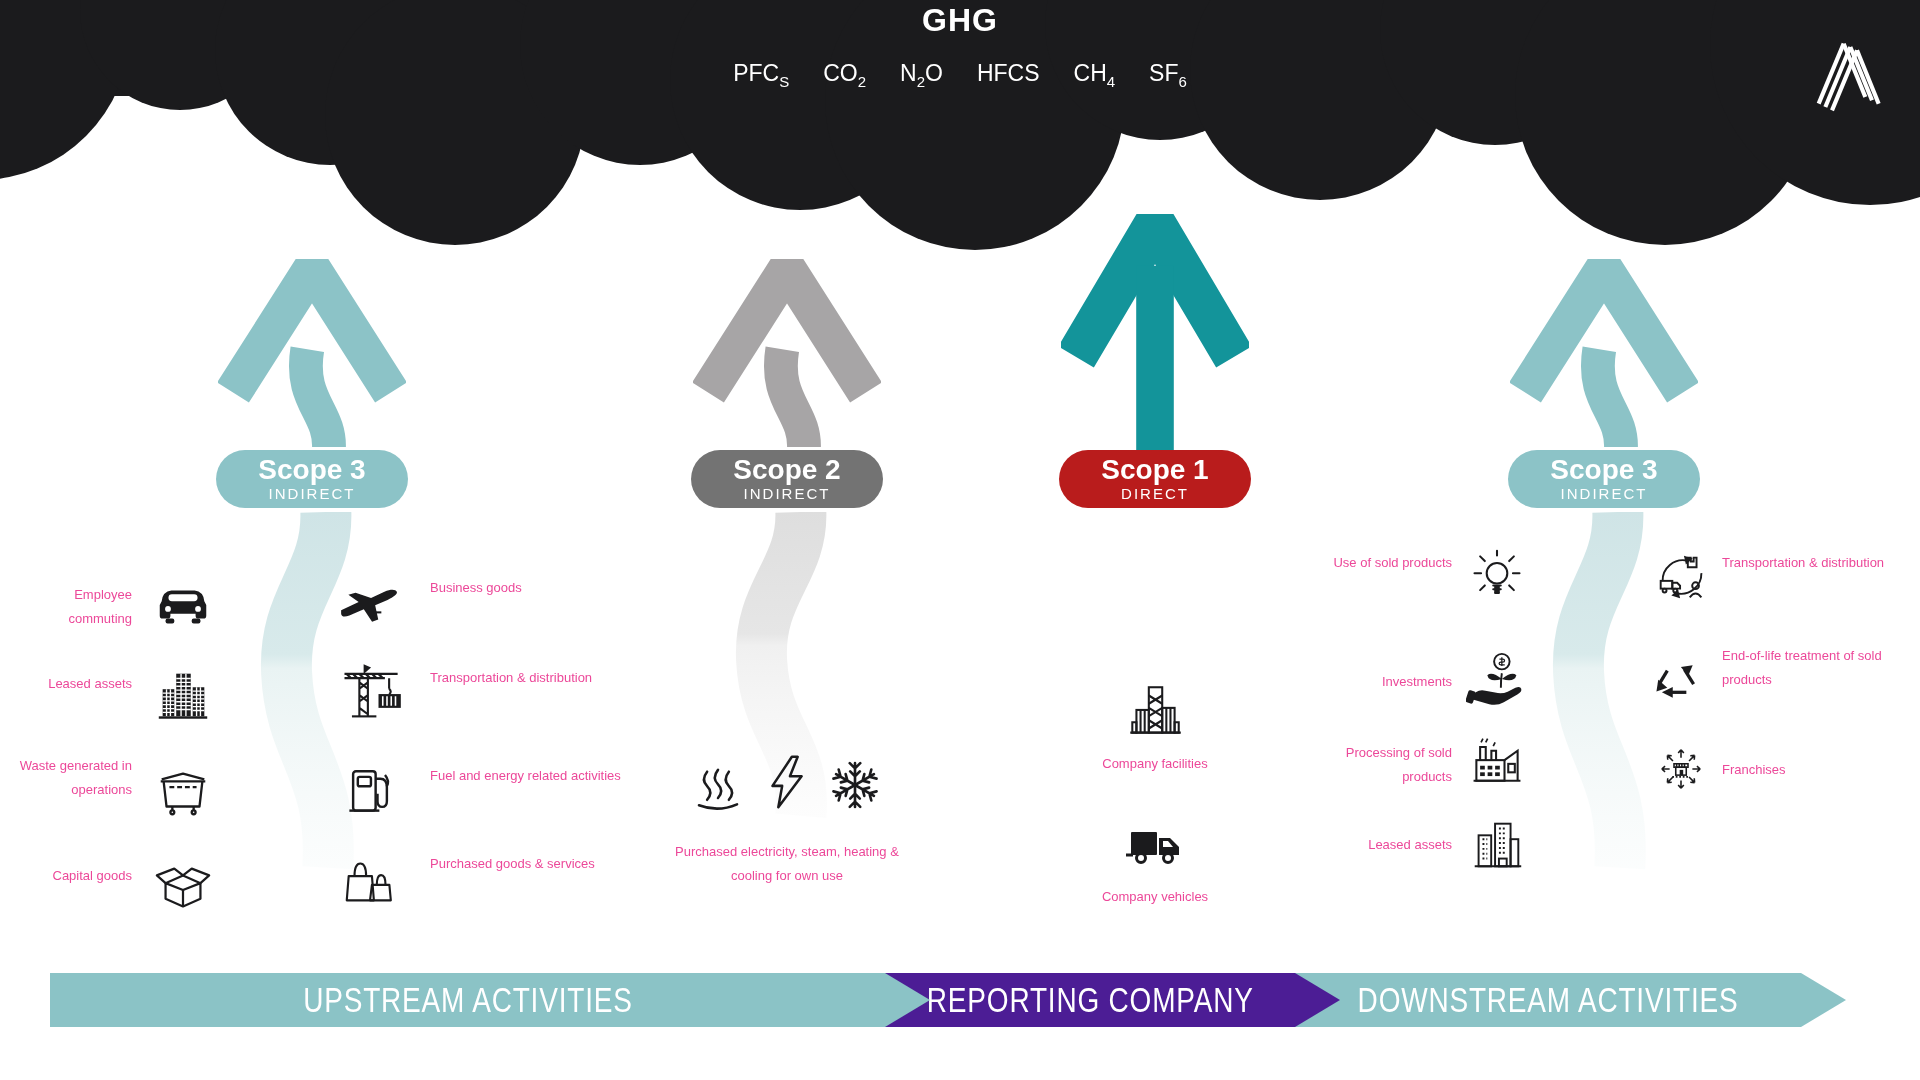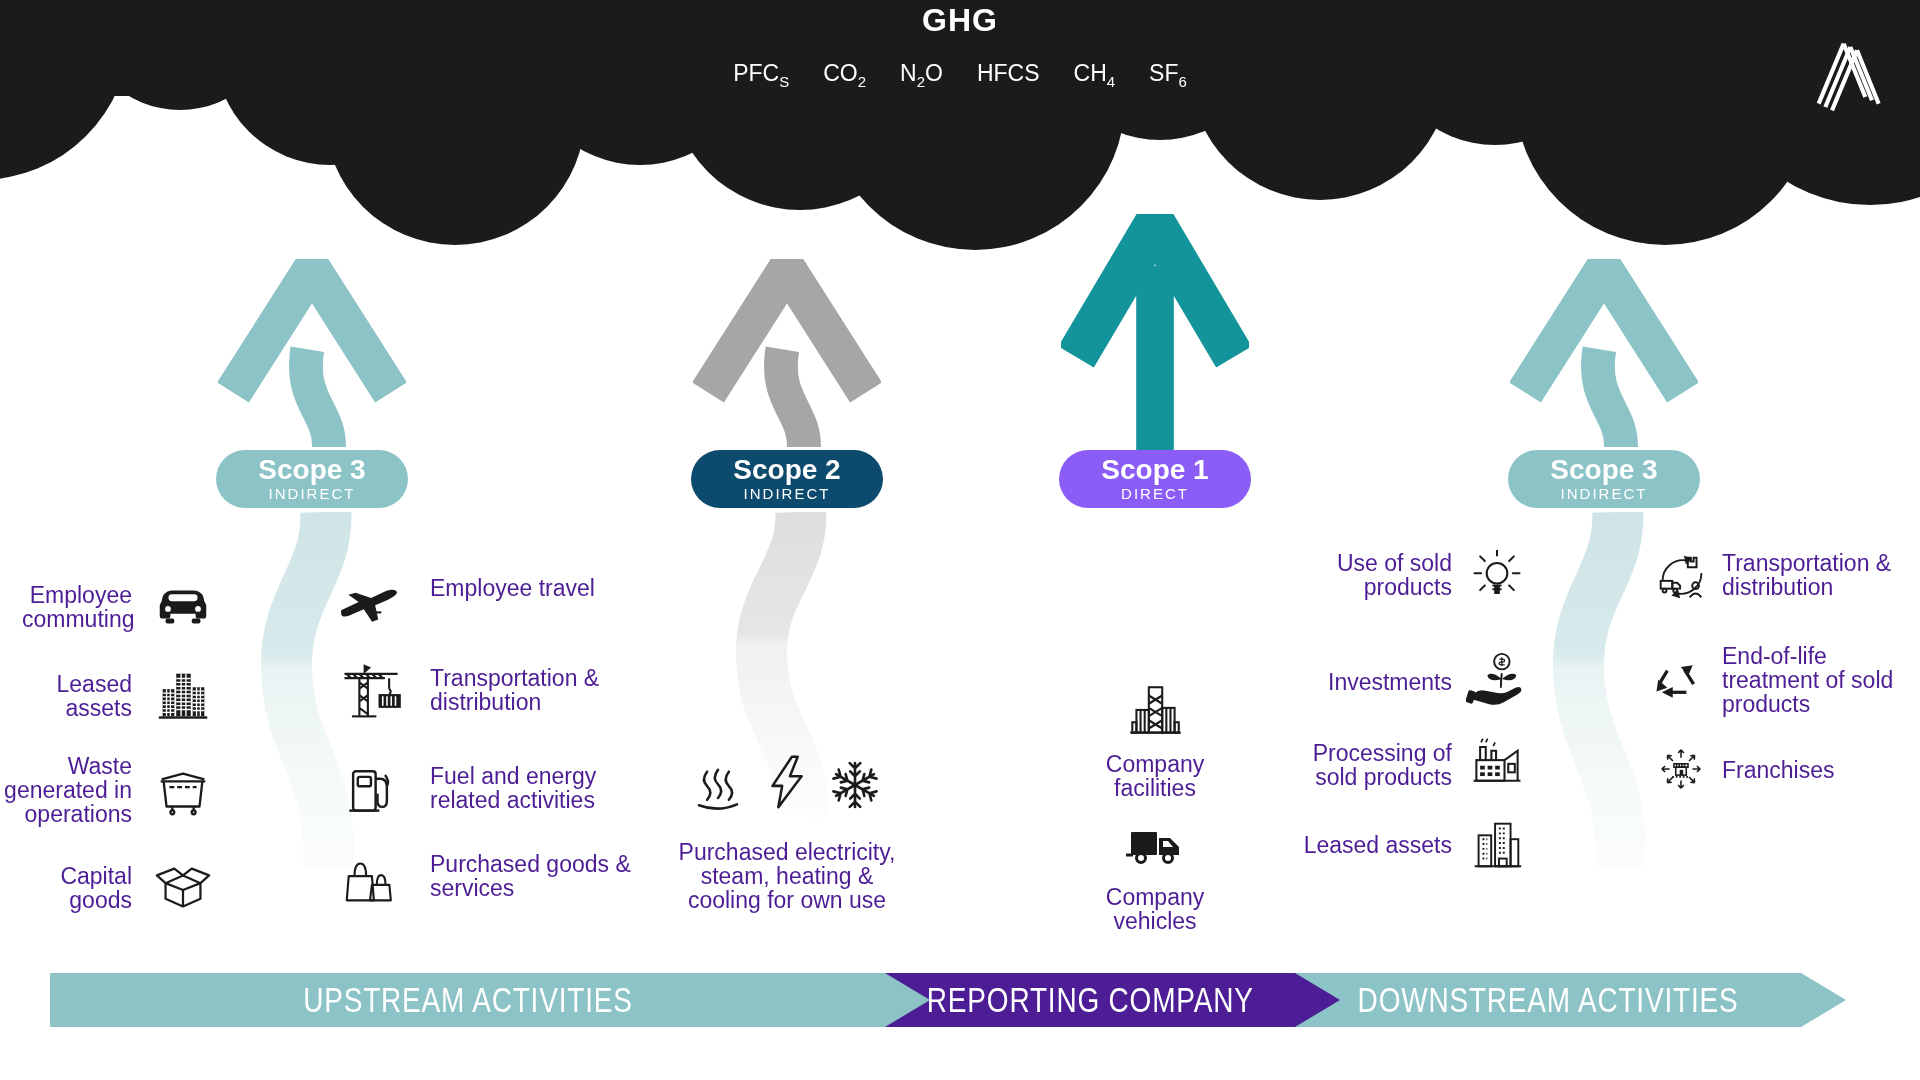--- a/index.html
+++ b/index.html
@@ -10,24 +10,24 @@
   .cloud-base{left:0;top:0;width:1920px;height:96px;background:#1b1b1d;z-index:6;}
   .cloud-lobe{background:#1b1b1d;border-radius:50%;z-index:6;}
   .ghg-title{left:0;top:2px;width:1920px;text-align:center;color:#fff;font-size:32px;font-weight:bold;z-index:7;letter-spacing:1px;}
   .gas-row{left:0;top:60px;width:1920px;display:flex;justify-content:center;gap:34px;color:#fff;font-size:23px;z-index:7;}
   .gas-row sub{font-size:15px;}
   
   .badge{width:192px;height:58px;border-radius:33px;display:flex;flex-direction:column;align-items:center;justify-content:center;color:#fff;z-index:4;top:450px;}
   .badge .l1{font-size:28px;font-weight:bold;line-height:30px;}
   .badge .l2{font-size:15px;letter-spacing:2px;line-height:18px;}
   .teal-light{background:#8cc3c7;}
-  .teal-dark{background:#8b5cf6;}
-  .grey{background:#0c4a6e;}
+  .teal-dark{background:#b91c1c;}
+  .grey{background:#737373;}
   
-  .lbl{font-size:23px;line-height:24px;color:#4c1d95;z-index:3;}
+  .lbl{font-size:13px;line-height:24px;color:#ec4899;z-index:3;}
   .lbl-r{text-align:right;}
   .lbl-c{text-align:center;}
   .z1{z-index:1;} .z3{z-index:3;}
   
   .banner-seg{top:973px;height:54px;display:flex;align-items:center;justify-content:center;
      clip-path:polygon(0 0, calc(100% - 45px) 0, 100% 50%, calc(100% - 45px) 100%, 0 100%);}
   .banner-seg span{display:inline-block;transform:scaleX(.8);color:#fff;font-size:35px;letter-spacing:1px;white-space:nowrap;margin-right:45px;}
   svg{display:block;}
 </style>
 </head>
@@ -213,21 +213,21 @@
     </g>
   </svg>
 </div>
 
 <div class="abs z3" style="left:337px;top:567px;">
   <svg width="66" height="66" viewBox="0 0 64 64">
     <path d="M4 42 l17 -8 -10 -7 7 -2 15 5 13 -6 c7 -3 11 -2 12 0 c1 2 -3 5 -9 8 l-12 5 3 14 -6 2 -8 -12 -14 6 c-5 2 -8 1 -8 -2 z" fill="#1b1b1d"></path>
     <path d="M35 44 h8" stroke="#1b1b1d" stroke-width="2"></path>
   </svg>
 </div>
-<div class="abs lbl" style="left:430px;top:576px;width:220px;">Employee travel</div>
+<div class="abs lbl" style="left:430px;top:576px;width:220px;">Business goods</div>
 
 <div class="abs z3" style="left:336px;top:659px;">
   <svg width="68" height="68" viewBox="0 0 64 64">
     <g fill="none" stroke="#1b1b1d" stroke-width="2">
       <path d="M8 14 H58 M8 18 H46"></path>
       <path d="M10 14 l4 4 M16 14 l4 4 M22 14 l4 4 M28 14 l4 4 M34 14 l4 4 M40 14 l4 4"></path>
       <path d="M22 18 V54 M30 18 V54 M22 22 l8 6 M30 22 l-8 6 M22 34 l8 6 M30 34 l-8 6 M22 46 l8 6"></path>
       <path d="M50 18 V28 M50 28 q3 3 0 5"></path>
       <path d="M15 54 H38"></path>
     </g>

